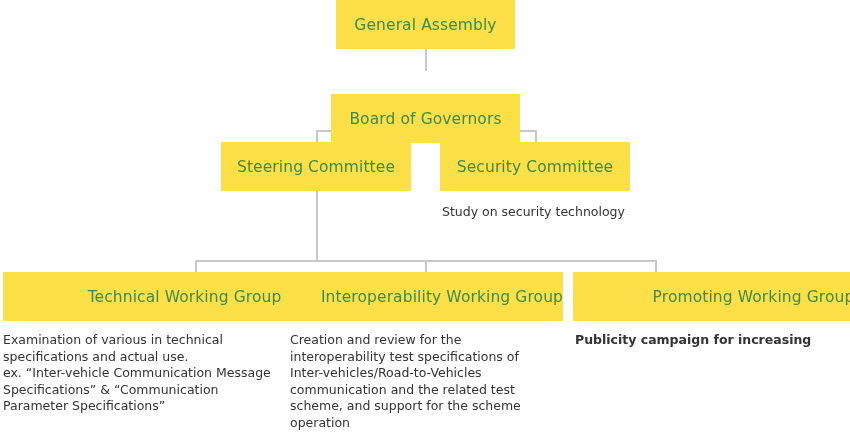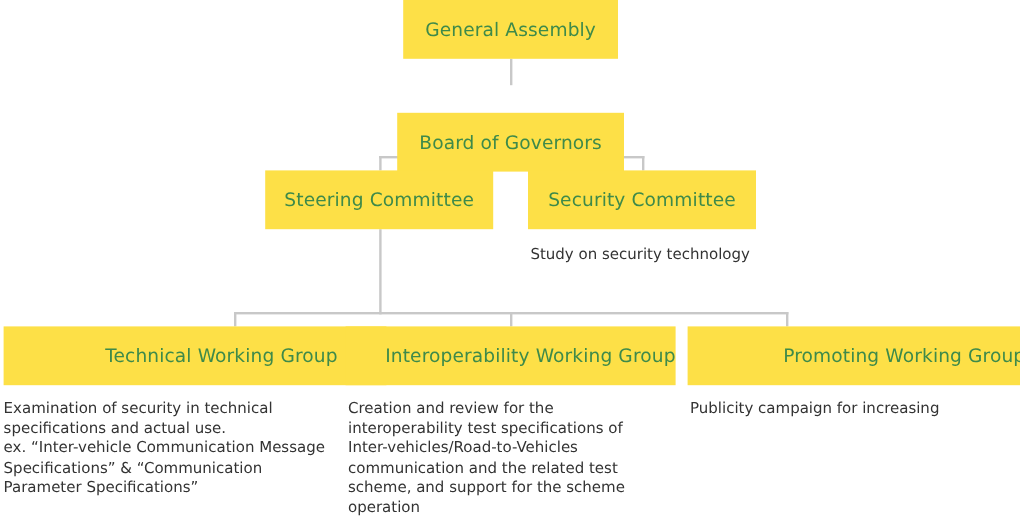--- a/index.html
+++ b/index.html
@@ -43,21 +43,21 @@
 </div>
 
 <div class="desc" style="left:442px; top:204px;">
   <div>Study on security technology</div>
 </div>
 
 <div class="box" style="left:3px; top:272px; width:275px; height:49px;padding-left:44px;">
   <span>Technical Working Group</span>
 </div>
 <div class="desc" style="left:3px; top:332px;">
-  <div>Examination of security in technical</div>
+  <div>Examination of various in technical</div>
   <div>specifications and actual use.</div>
   <div>ex. “Inter-vehicle Communication Message</div>
   <div>Specifications” &amp; “Communication</div>
   <div>Parameter Specifications”</div>
 </div>
 
 <div class="box" style="left:288px; top:272px; width:275px; height:49px;justify-content:flex-end;">
   <span>Interoperability Working Group</span>
 </div>
 <div class="desc" style="left:290px; top:332px;">
@@ -65,15 +65,15 @@
   <div>interoperability test specifications of</div>
   <div>Inter-vehicles/Road-to-Vehicles</div>
   <div>communication and the related test</div>
   <div>scheme, and support for the scheme</div>
   <div>operation</div>
 </div>
 
 <div class="box" style="left:573px; top:272px; width:275px; height:49px;padding-left:43px;">
   <span>Promoting Working Group</span>
 </div>
-<div class="desc" style="left:575px; top:332px;">
+<div class="desc" style="left:575px; top:332px;font-weight:bold;">
   <div>Publicity campaign for increasing</div>
 </div>
 
 </body></html>

